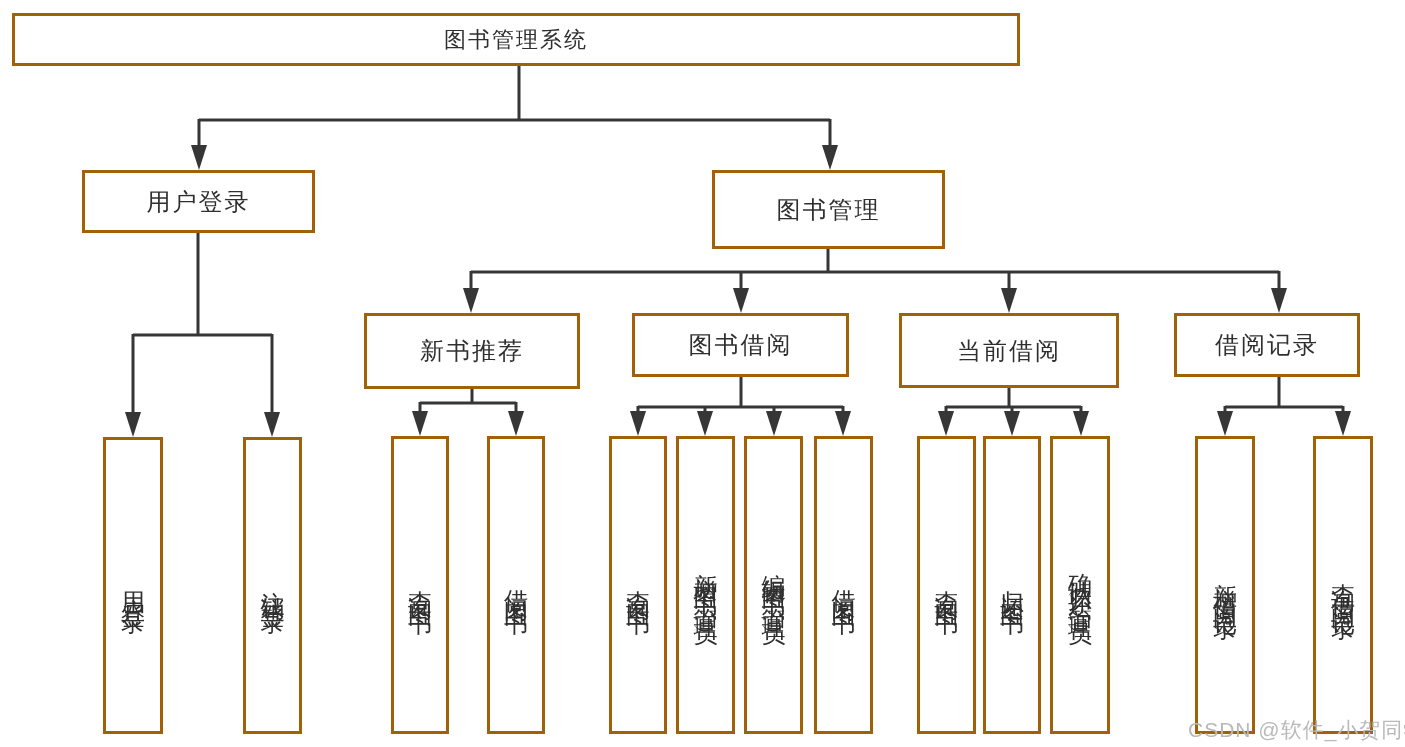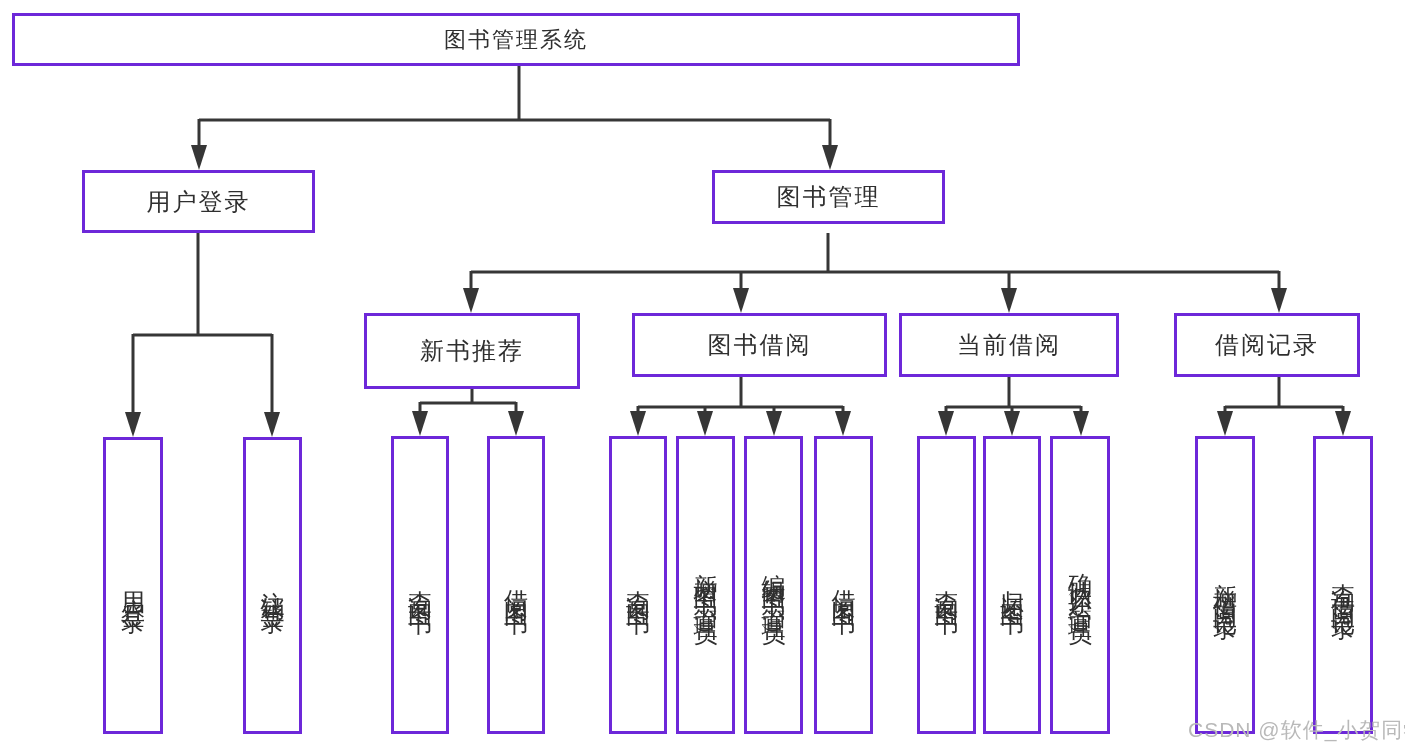--- a/index.html
+++ b/index.html
@@ -13,21 +13,21 @@
   }
   .connectors {
     position: absolute;
     left: 0; top: 0;
     width: 1405px; height: 747px;
     pointer-events: none;
   }
   .box {
     position: absolute;
     box-sizing: border-box;
-    border: 3px solid #6d28d9;
+    border: 3px solid #a16207;
     background: #ffffff;
     display: flex;
     align-items: center;
     justify-content: center;
     color: #2f2f2f;
   }
   .h { font-size: 24px; letter-spacing: 2px; white-space: nowrap; }
   .root-box { font-size: 22px; }
   .v span {
     writing-mode: vertical-rl;
@@ -84,31 +84,31 @@
     </g>
   </svg>
 
   <div class="box h root-box" style="left:12px;top:13px;width:1008px;height:53px">
     <span>图书管理系统</span>
   </div>
 
   <div class="box h" style="left:82px;top:170px;width:233px;height:63px">
     <span>用户登录</span>
   </div>
-  <div class="box h" style="left:712px;top:170px;width:233px;height:54px">
+  <div class="box h" style="left:712px;top:170px;width:233px;height:79px">
     <span>图书管理</span>
   </div>
 
   <div class="box h" style="left:364px;top:313px;width:216px;height:76px">
     <span>新书推荐</span>
   </div>
-  <div class="box h" style="left:632px;top:313px;width:255px;height:64px">
+  <div class="box h" style="left:632px;top:313px;width:217px;height:64px">
     <span>图书借阅</span>
   </div>
-  <div class="box h" style="left:899px;top:313px;width:220px;height:64px">
+  <div class="box h" style="left:899px;top:313px;width:220px;height:75px">
     <span>当前借阅</span>
   </div>
   <div class="box h" style="left:1174px;top:313px;width:186px;height:64px">
     <span>借阅记录</span>
   </div>
 
   <div class="box v" style="left:103px;top:437px;width:60px;height:297px">
     <span>用户登录</span>
   </div>
   <div class="box v" style="left:243px;top:437px;width:59px;height:297px">

